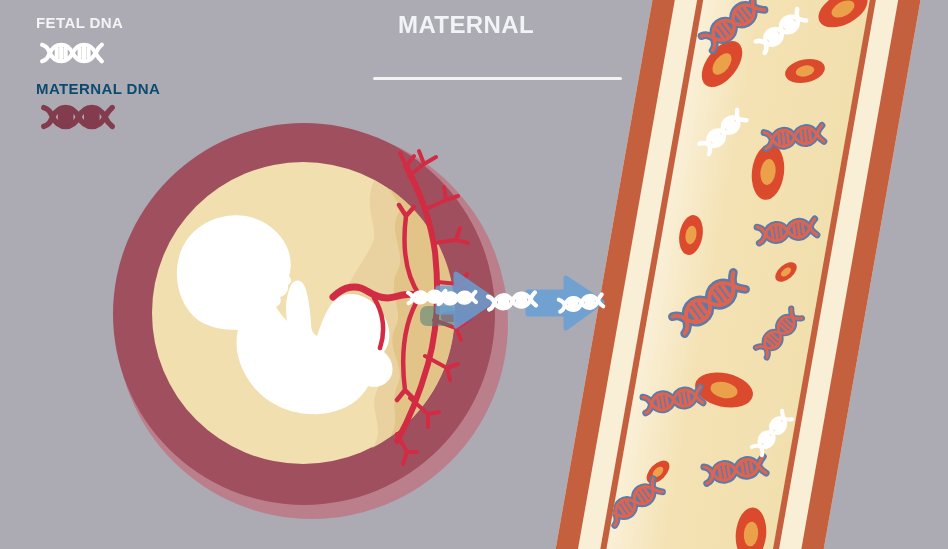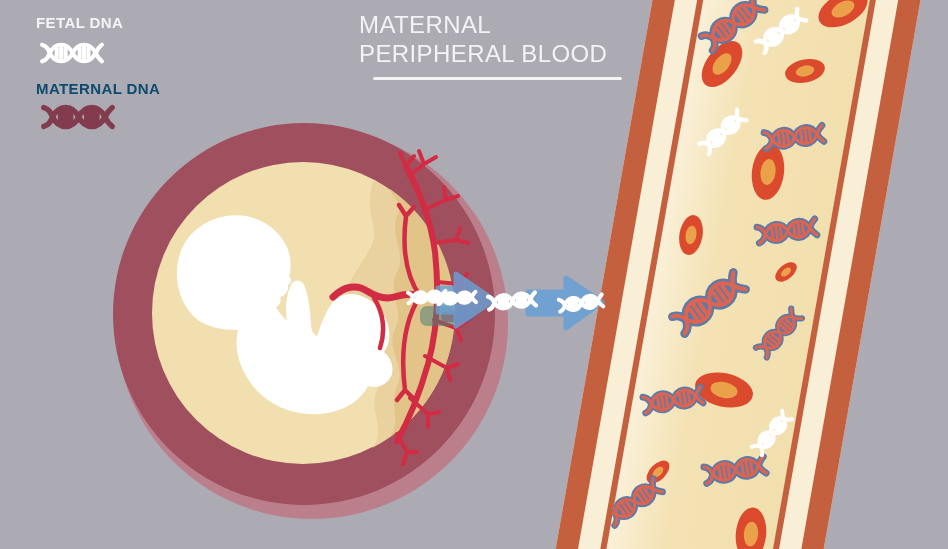--- a/index.html
+++ b/index.html
@@ -4,21 +4,21 @@
 <style>
   html,body{margin:0;padding:0;background:#888;}
   .stage{
     position:relative;width:948px;height:549px;overflow:hidden;
     background:#acabb4;
     font-family:"Liberation Sans","DejaVu Sans",sans-serif;
   }
   .stage svg.scene{position:absolute;left:0;top:0;}
   .overlay{position:absolute;}
   .title{
-    left:359px;top:10px;color:#f2f3f7;font-weight:400;font-size:24px;
+    left:398px;top:10px;color:#f2f3f7;font-weight:700;font-size:24px;
     line-height:29px;letter-spacing:.4px;white-space:nowrap;
   }
   .title-underline{
     left:373px;top:77px;width:249px;height:3px;
     background:rgba(255,255,255,.85);border-radius:2px;
   }
   .legend-label{font-weight:700;font-size:15px;letter-spacing:.4px;white-space:nowrap;}
   .legend-fetal-label{left:36px;top:14px;color:#f4f4f6;}
   .legend-maternal-label{left:36px;top:80px;color:#0c4a6e;}
   .legend-icon{position:absolute;display:block;}
@@ -143,17 +143,16 @@
   <svg class="legend-icon fetal" width="80" height="28" viewBox="-6 -4 112 44">
     <use href="#dna" stroke="#ffffff" stroke-width="6.5"></use>
   </svg>
   <div class="overlay legend-label legend-maternal-label">MATERNAL DNA</div>
   <svg class="legend-icon maternal" width="92" height="32" viewBox="-6 -4 112 44">
     <use href="#dna" stroke="#833c4e" stroke-width="7.5"></use>
   </svg>
 
   <div class="overlay title">
     <div>MATERNAL</div>
-    <div>PERIPHERAL BLOOD</div>
   </div>
   <div class="overlay title-underline"></div>
 
 </div>
 
 </body></html>

